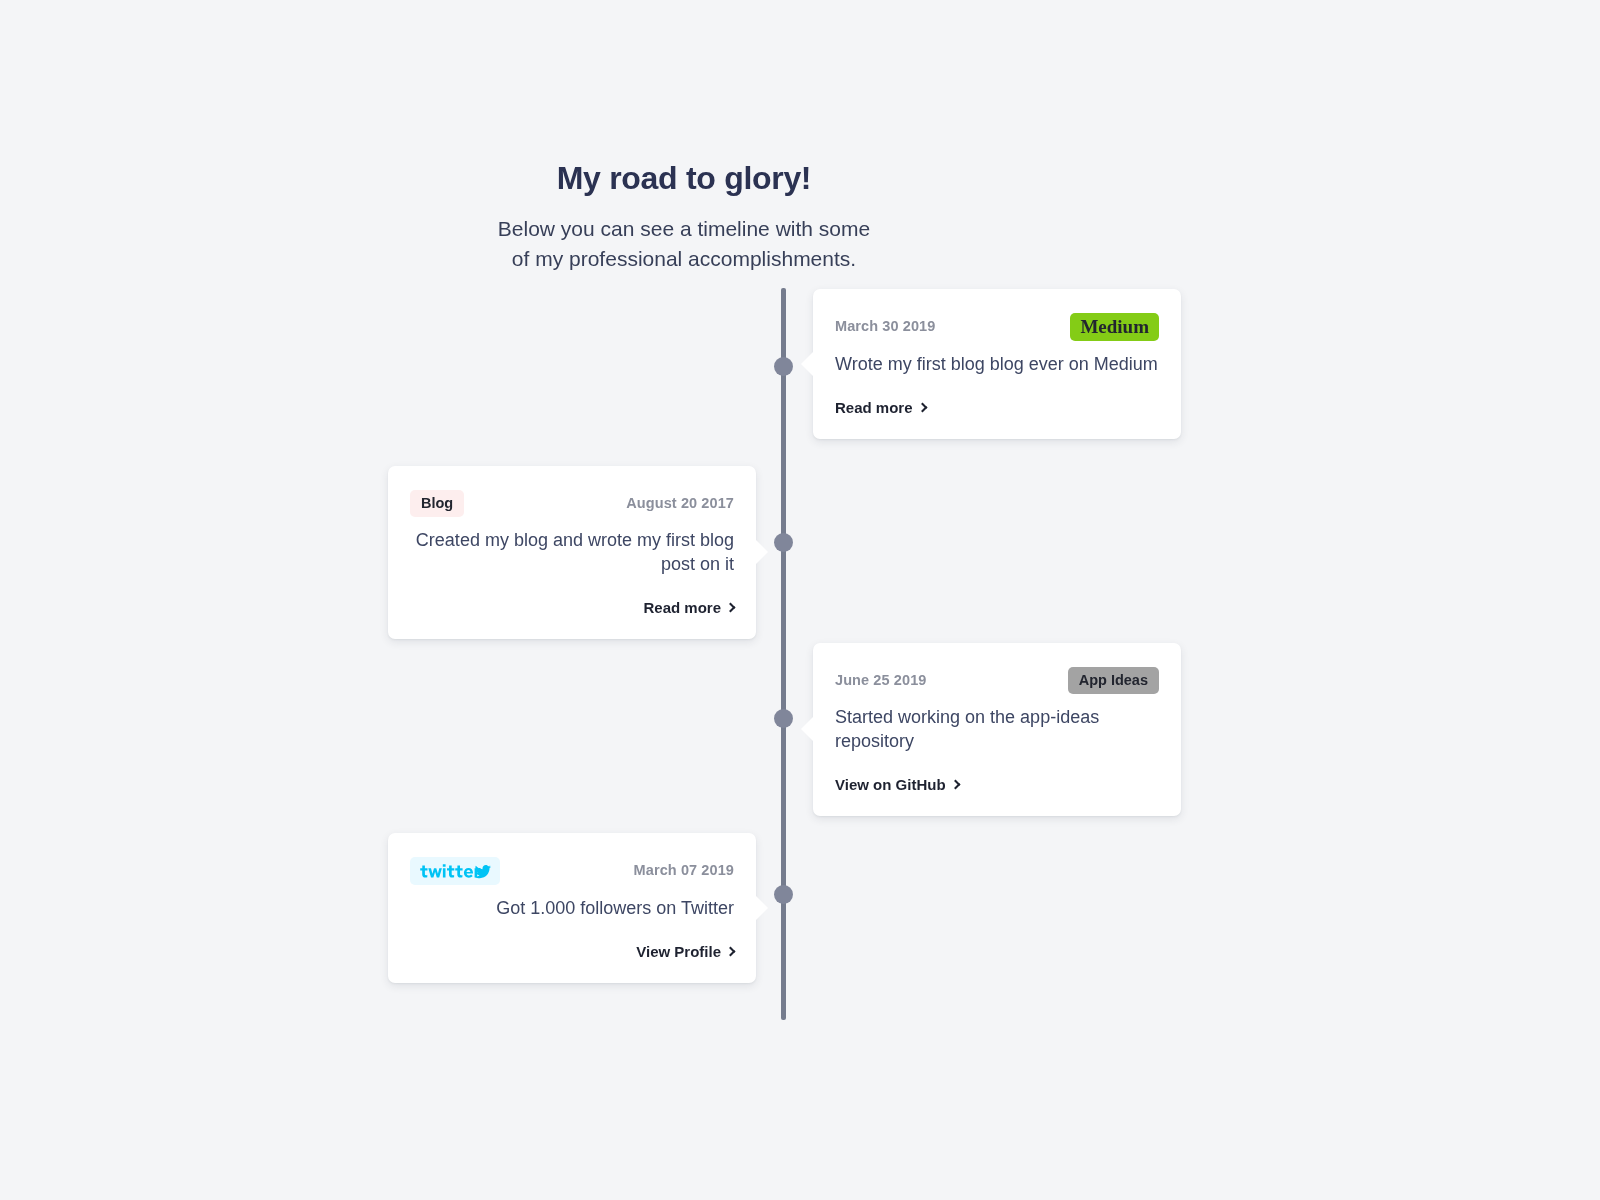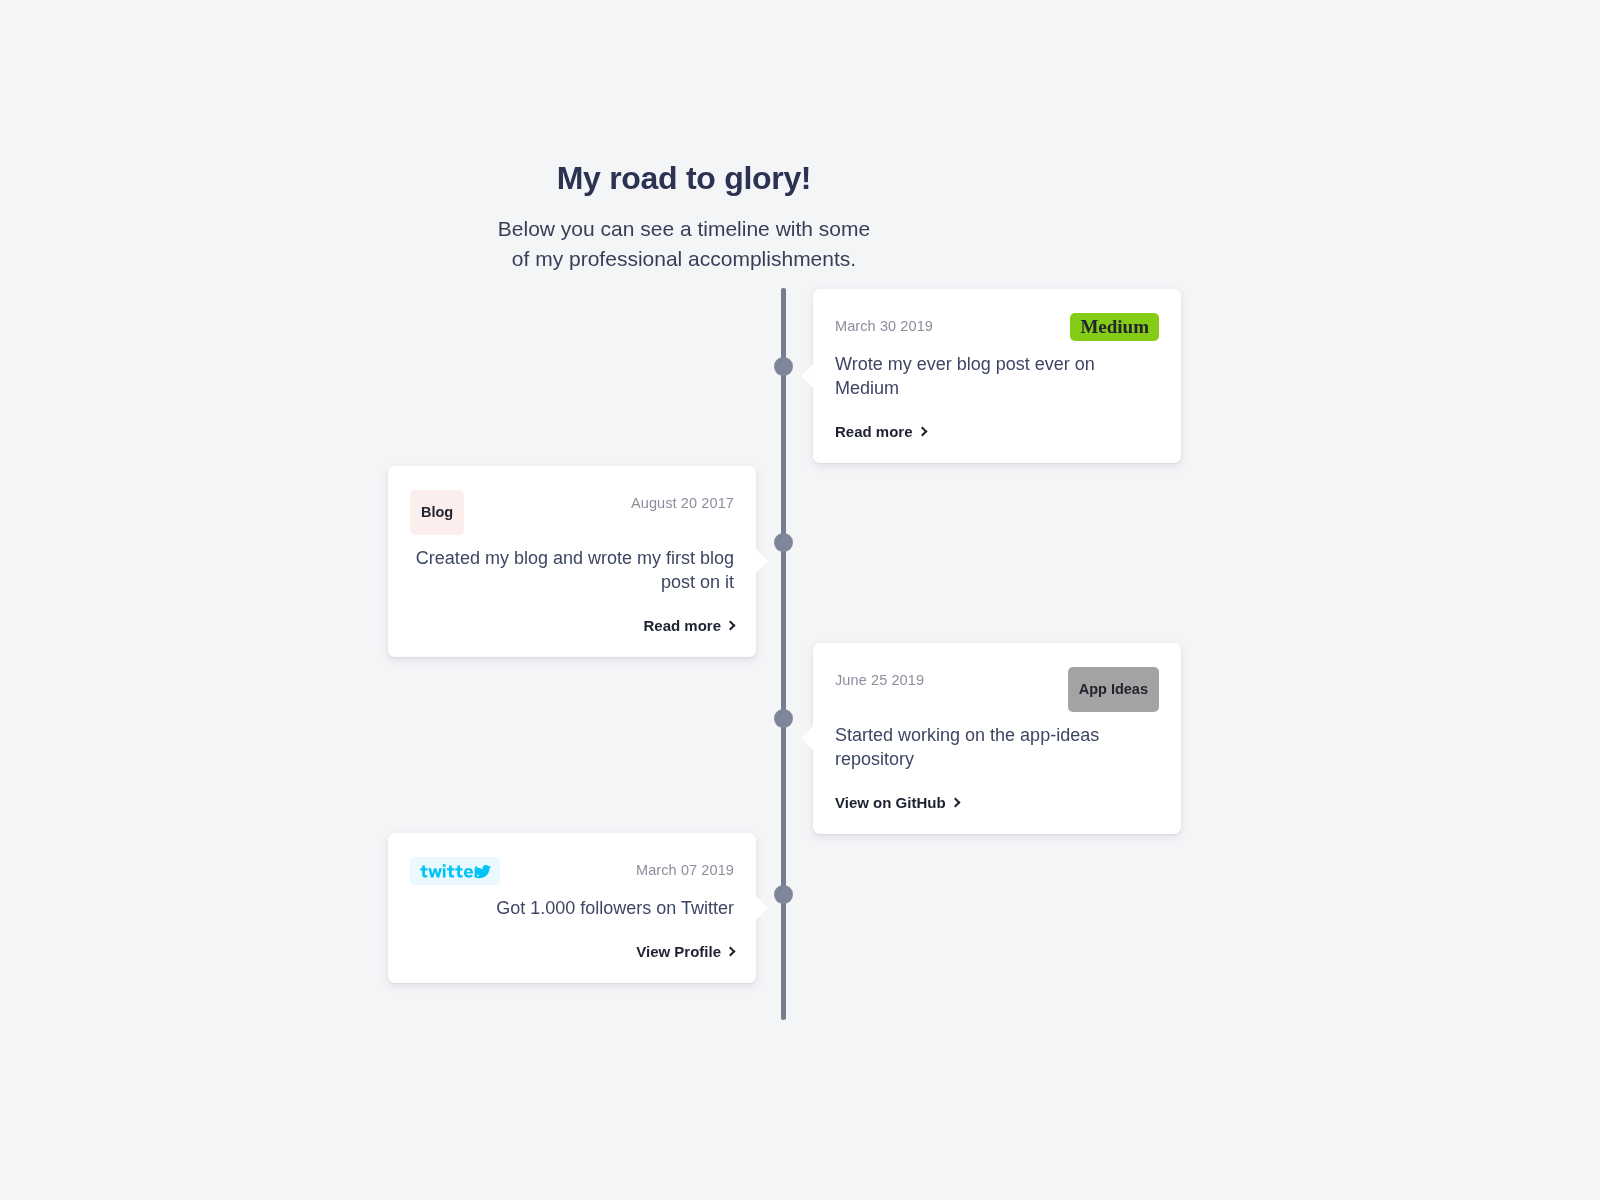--- a/index.html
+++ b/index.html
@@ -116,31 +116,31 @@
     position: relative;
     display: flex;
     align-items: flex-start;
     min-height: 26px;
   }
   .card.right .card-top { justify-content: space-between; }
   .card.left  .card-top { justify-content: space-between; flex-direction: row; }
 
   .date {
     font-size: 14.5px;
-    font-weight: 400;
+    font-weight: 700;
     color: #8b8f9c;
     letter-spacing: 0.1px;
     line-height: 26px;
     white-space: nowrap;
     text-align: center;
   }
 
   .badge {
     display: inline-block;
-    padding: 14px 11px;
+    padding: 5px 11px;
     border-radius: 5px;
     font-size: 14.5px;
     font-weight: 700;
     color: #22252f;
     line-height: 1.15;
     white-space: nowrap;
   }
   .badge.medium {
     background: #84cc16;
     font-family: "Liberation Serif", serif;
@@ -201,21 +201,21 @@
     <div class="timeline-axis"></div>
 
     <div class="entry" style="top:78px;">
       <div class="dot"></div>
       <div class="card right" style="top:-77px;">
         <div class="notch"></div>
         <div class="card-top">
           <span class="date">March 30 2019</span>
           <span class="badge medium">Medium</span>
         </div>
-        <div class="card-title">Wrote my ever blog post ever on Medium</div>
+        <div class="card-title">Wrote my first blog blog ever on Medium</div>
         <a class="card-link">
           <span>Read more</span>
           <span class="chev"></span>
         </a>
       </div>
     </div>
 
     <div class="entry" style="top:254px;">
       <div class="dot"></div>
       <div class="card left" style="top:-76px;">

